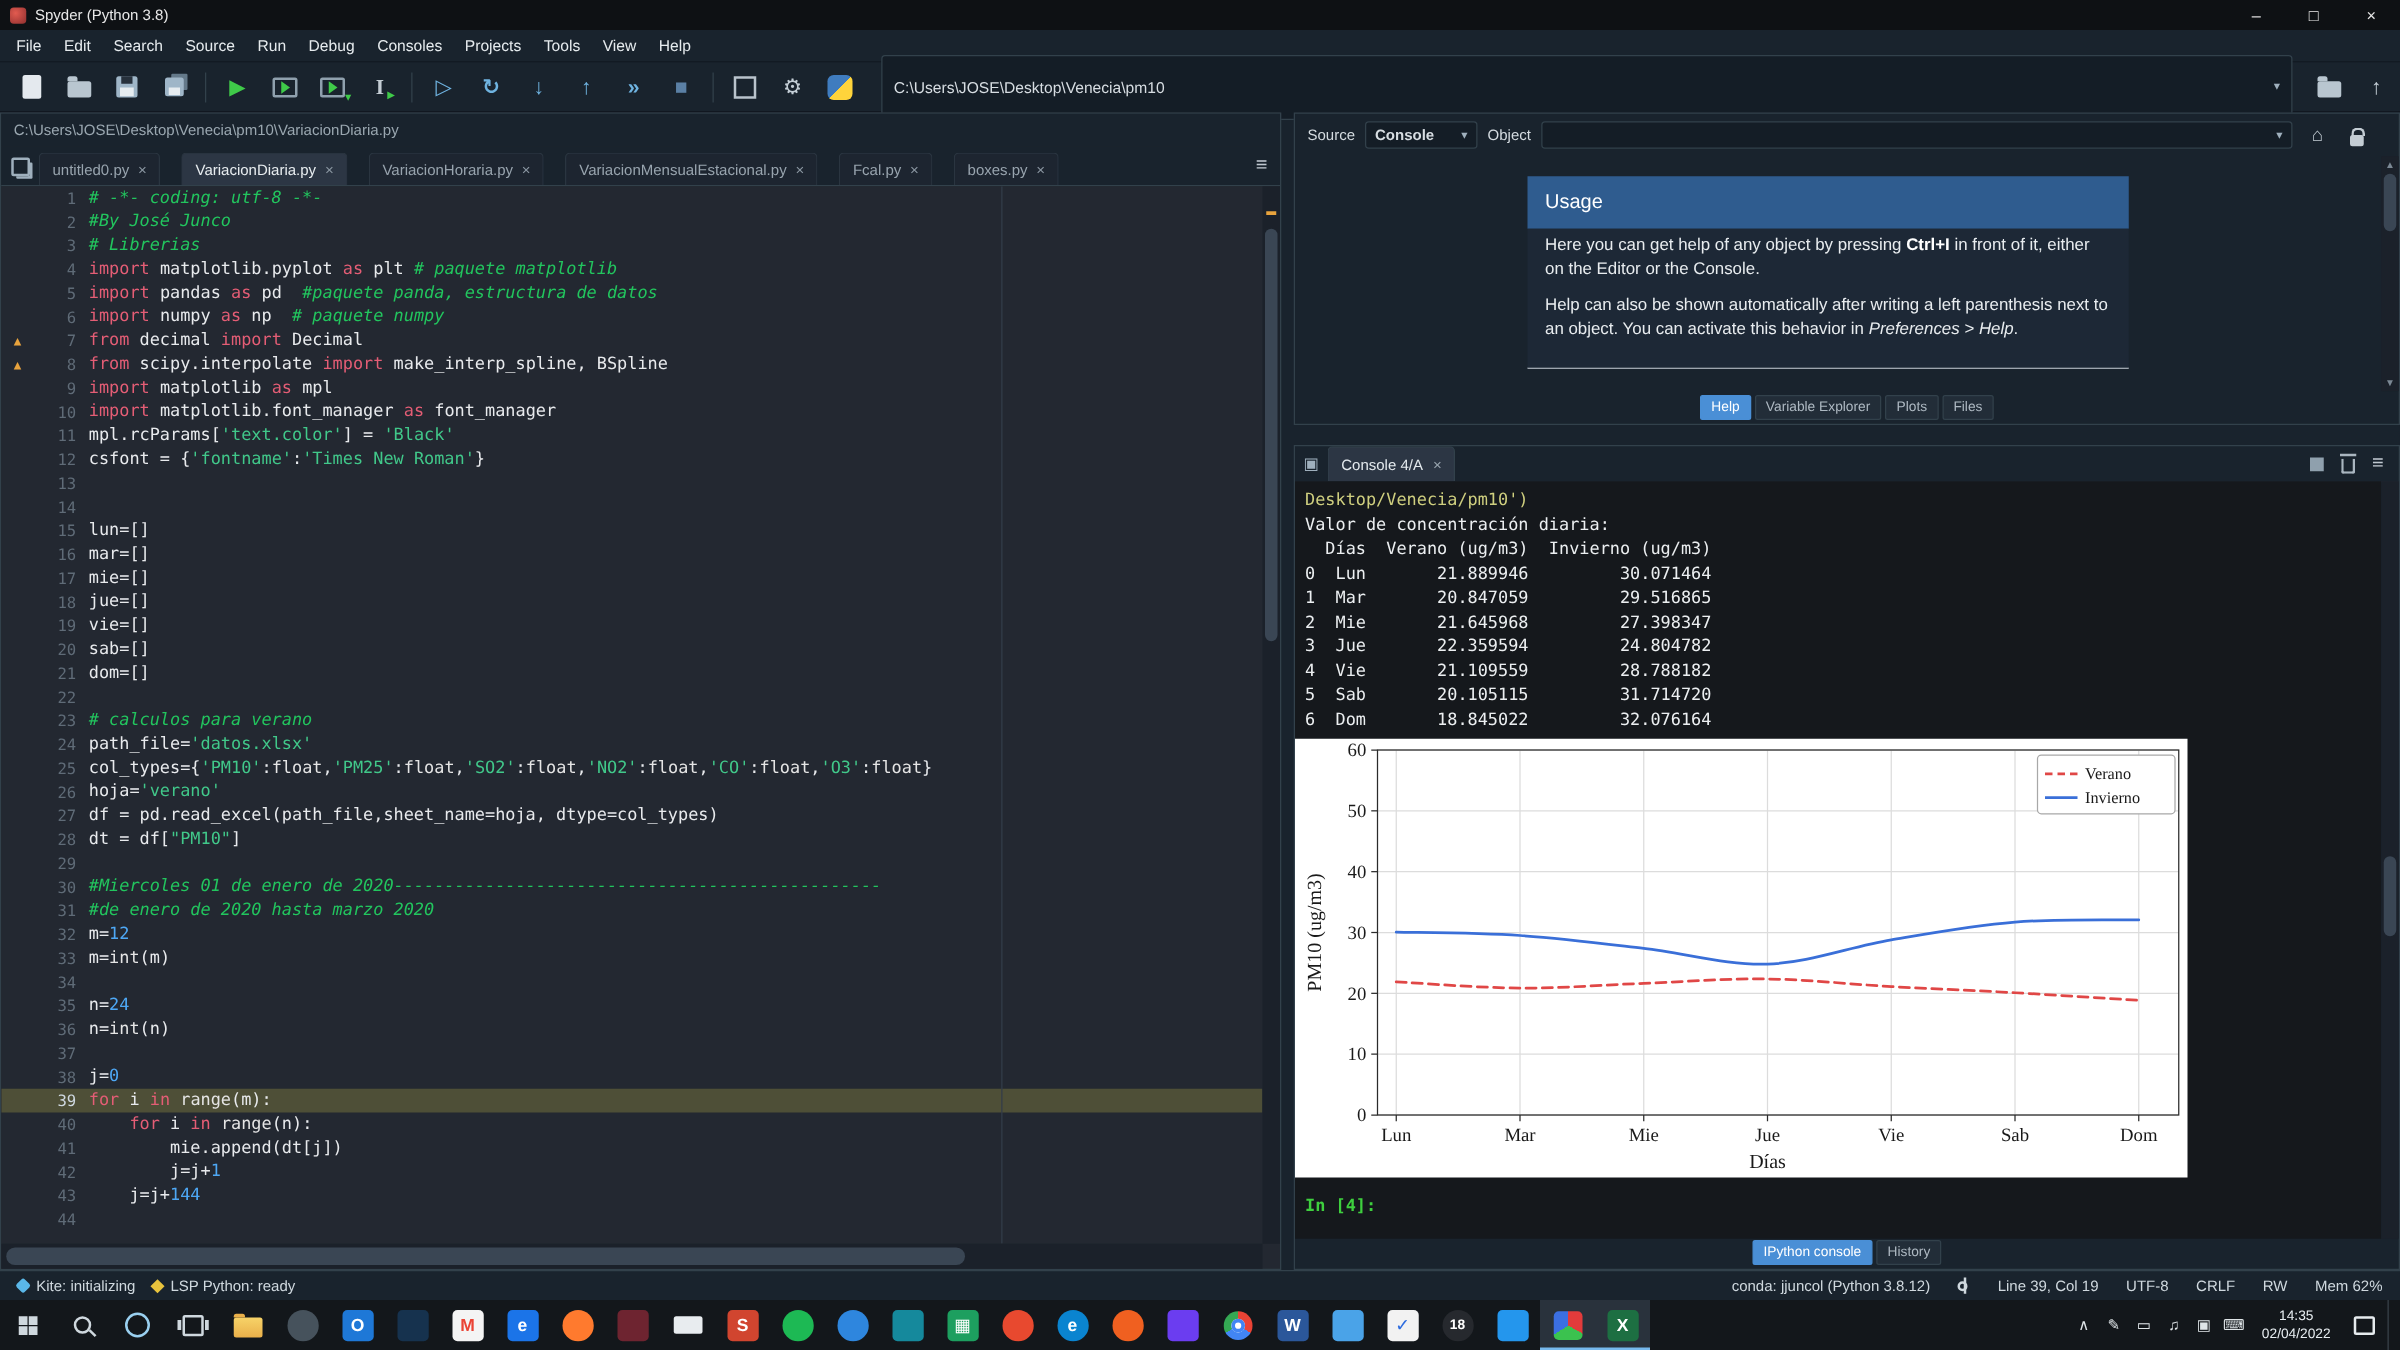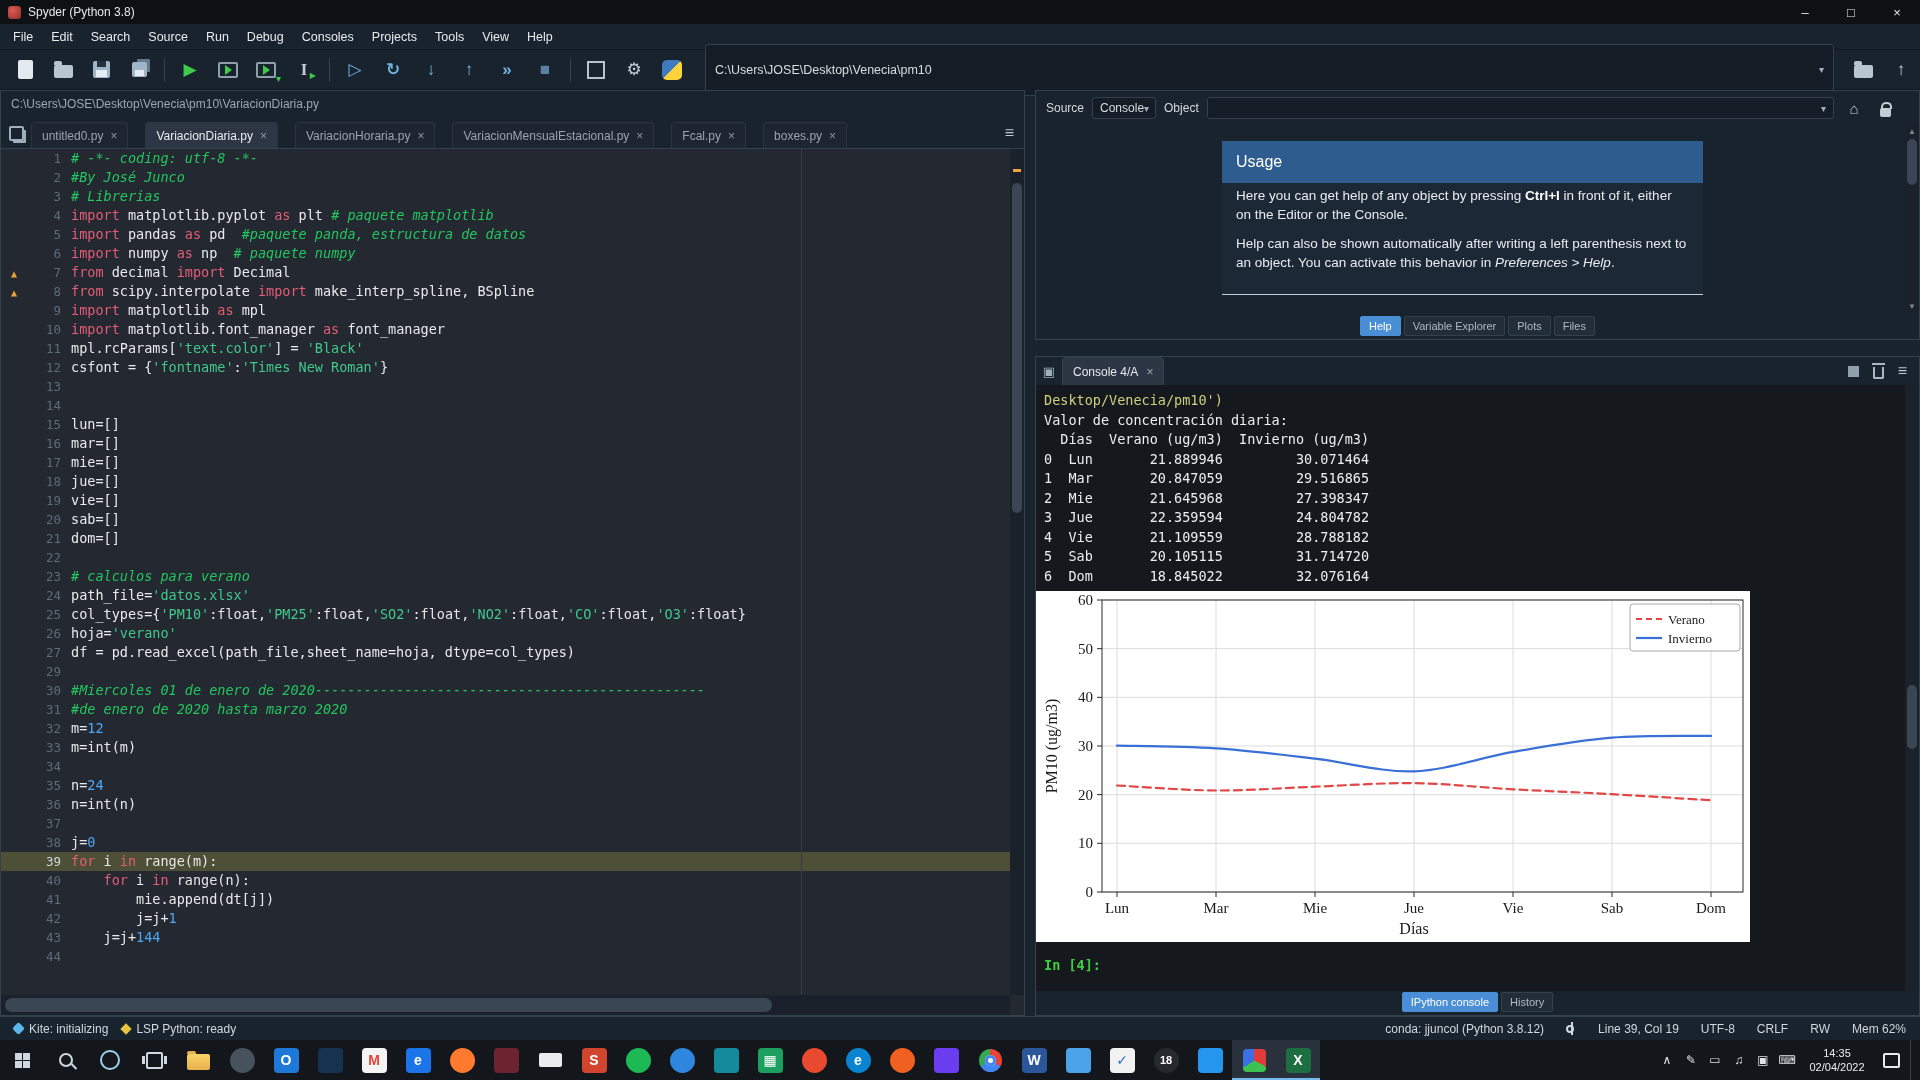--- a/index.html
+++ b/index.html
@@ -61,21 +61,21 @@
   .tok-s{color:#41c88a}.tok-n{color:#4ea8f5}.tok-b{color:#e5e5e5}
   #ed-vscroll{position:absolute;right:0;top:58px;width:14px;bottom:20px;background:#1b212a;}
   #ed-vthumb{position:absolute;top:34px;left:2px;right:2px;height:330px;background:#3a4654;border-radius:7px;}
   #ed-vmark{position:absolute;top:20px;left:3px;width:8px;height:3px;background:#e8a33d;}
   #ed-hscroll{position:absolute;left:0;right:14px;bottom:0;height:20px;background:#1b212a;}
   #ed-hthumb{position:absolute;left:4px;top:3px;height:14px;width:76%;background:#3a4654;border-radius:7px;}
   
   #help-pane{position:absolute;left:1035px;top:90px;width:885px;height:250px;background:#19232d;border:1px solid #32414b;box-sizing:border-box;}
   #help-controls{height:34px;display:flex;align-items:center;padding:0 10px;font-size:12px;color:#d4dbe0;gap:8px;}
   .combo{height:22px;background:#141d26;border:1px solid #32414b;border-radius:3px;display:flex;align-items:center;padding:0 7px;color:#d7dde2;font-size:12px;box-sizing:border-box;}
-  #src-combo{width:64px;}
+  #src-combo{width:90px;font-weight:bold;}
   #obj-combo{flex:1;}
   .help-ico{width:24px;text-align:center;color:#c3ccd3;font-size:15px;}
   .ic-lock{width:11px;height:9px;background:#c3ccd3;border-radius:2px;position:relative;margin:8px 18px 0 6px;}
   .ic-lock::before{content:"";position:absolute;top:-6px;left:1px;width:7px;height:5px;border:2px solid #c3ccd3;border-bottom:none;border-radius:5px 5px 0 0;}
   #help-content{position:absolute;top:34px;left:0;right:14px;bottom:26px;overflow:hidden;}
   #usage-box{position:absolute;left:186px;top:16px;width:481px;border-bottom:1px solid #c9d1d9;box-sizing:border-box;}
   #usage-header{height:42px;background:#2f5c8f;color:#fff;display:flex;align-items:center;padding:0 14px;font-size:16px;}
   #usage-body{background:#1d2836;color:#e8ecef;font-size:13.5px;line-height:19px;padding:3px 14px 12px;}
   #usage-body p{margin:0 0 10px;}
   #usage-body b{color:#ffffff;}
@@ -397,20 +397,25 @@
         </div>
         <div class="code-line">
           <span class="gut-icon"></span>
           <span class="lnum">26</span>
           <span class="code"><span class="tok-t">hoja=</span><span class="tok-s">'verano'</span></span>
         </div>
         <div class="code-line">
           <span class="gut-icon"></span>
           <span class="lnum">27</span>
           <span class="code"><span class="tok-t">df = pd.read_excel(path_file,sheet_name=hoja, dtype=col_types)</span></span>
+        </div>
+        <div class="code-line">
+          <span class="gut-icon"></span>
+          <span class="lnum">28</span>
+          <span class="code"><span class="tok-t">dt = df[</span><span class="tok-s">"PM10"</span><span class="tok-t">]</span></span>
         </div>
         <div class="code-line">
           <span class="gut-icon"></span>
           <span class="lnum">29</span>
           <span class="code"></span>
         </div>
         <div class="code-line">
           <span class="gut-icon"></span>
           <span class="lnum">30</span>
           <span class="code"><span class="tok-c">#Miercoles 01 de enero de 2020------------------------------------------------</span></span>

